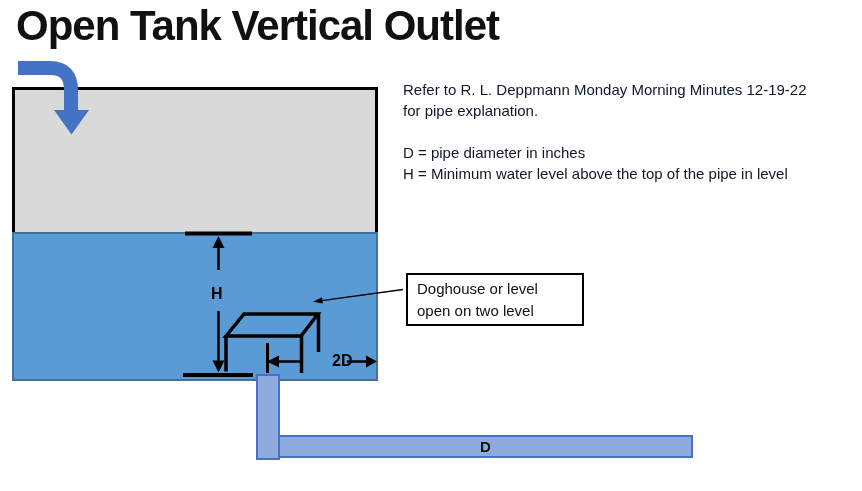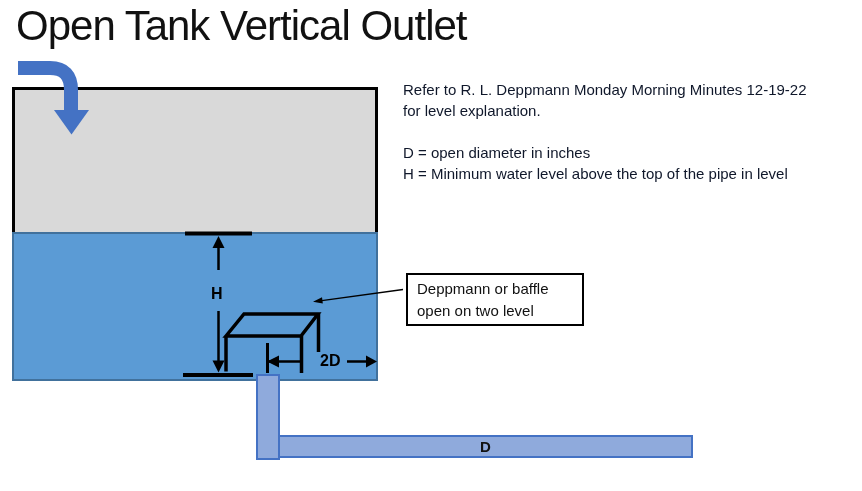--- a/index.html
+++ b/index.html
@@ -1,19 +1,19 @@
 <!DOCTYPE html>
 <html style="--water: #5B9BD5; --water-border: #41719C; --tank-air: #D9D9D9; --tank-border: #000000; --pipe-fill: #8FAADC; --pipe-border: #4472C4; --inlet-arrow: #4472C4; --marker: #000000; --ink: #111111;"><head>
 <meta charset="utf-8">
 <style>
   html,body{margin:0;padding:0;background:#fff;font-family:"Liberation Sans",sans-serif;}
   .canvas{position:relative;width:862px;height:491px;background:#fff;overflow:hidden;color:var(--ink,#111);}
   .canvas *{box-sizing:border-box;}
 
-  .page-title{position:absolute;left:16px;top:2px;margin:0;font-size:42px;font-weight:400;
+  .page-title{position:absolute;left:16px;top:2px;margin:0;font-size:42px;font-weight:700;
     letter-spacing:-1px;color:var(--ink,#111);white-space:nowrap;}
 
   
   .tank-air{position:absolute;left:12px;top:87px;width:366px;height:148px;
     background:var(--tank-air,#D9D9D9);border:3px solid var(--tank-border,#000);z-index:1;}
   .tank-water{position:absolute;left:12px;top:232px;width:366px;height:149px;
     background:var(--water,#5B9BD5);border:2px solid var(--water-border,#41719C);z-index:2;}
 
   
   .pipe-h{position:absolute;left:278px;top:435px;width:415px;height:23px;
@@ -26,21 +26,21 @@
   
   .overlay{position:absolute;left:0;top:0;width:862px;height:491px;z-index:5;pointer-events:none;}
   .ink-line{stroke:var(--marker,#000);fill:none;}
   .ink-fill{fill:var(--marker,#000);stroke:none;}
   .inlet-shaft{stroke:var(--inlet-arrow,#4472C4);stroke-width:14;fill:none;}
   .inlet-head{fill:var(--inlet-arrow,#4472C4);stroke:none;}
 
   
   .dim-label{position:absolute;z-index:6;font-size:16px;font-weight:700;color:#000;line-height:1;}
   .dim-h{left:211px;top:286px;}
-  .dim-2d{left:320px;top:353px;}
+  .dim-2d{left:332px;top:353px;}
 
   
   .callout{position:absolute;left:406px;top:273px;width:178px;height:53px;background:#fff;
     border:2px solid #000;padding:3px 4px 0 9px;z-index:6;font-size:15px;line-height:22px;color:#111;}
 
   
   .notes{position:absolute;left:403px;top:79px;width:450px;font-size:15px;line-height:21px;color:#0f172a;z-index:1;}
   .notes .gap{margin-top:21px;}
 </style>
 </head>
@@ -94,24 +94,24 @@
     <g>
       <line class="ink-line" x1="403" y1="289.5" x2="320" y2="300.8" stroke-width="1.3"></line>
       <polygon class="ink-fill" points="313,301.7 322,297.2 322.8,303.6"></polygon>
     </g>
   </svg>
 
   <span class="dim-label dim-h">H</span>
   <span class="dim-label dim-2d">2D</span>
 
   <div class="callout">
-    <div>Deppmann or baffle</div>
+    <div>Doghouse or level</div>
     <div>open on two level</div>
   </div>
 
   <div class="notes">
     <div>Refer to R. L. Deppmann Monday Morning Minutes 12-19-22</div>
-    <div>for level explanation.</div>
-    <div class="gap">D = open diameter in inches</div>
+    <div>for pipe explanation.</div>
+    <div class="gap">D = pipe diameter in inches</div>
     <div>H = Minimum water level above the top of the pipe in level</div>
   </div>
 
 </div>
 
 </body></html>

